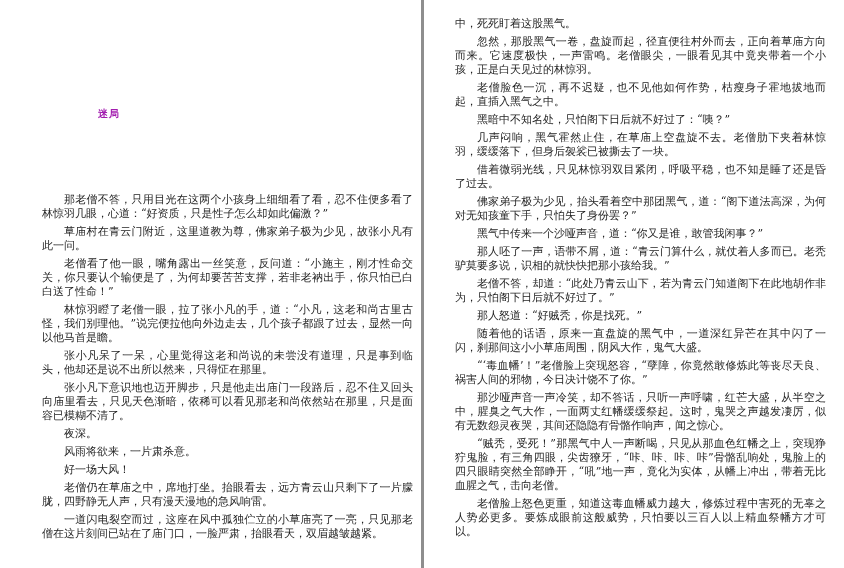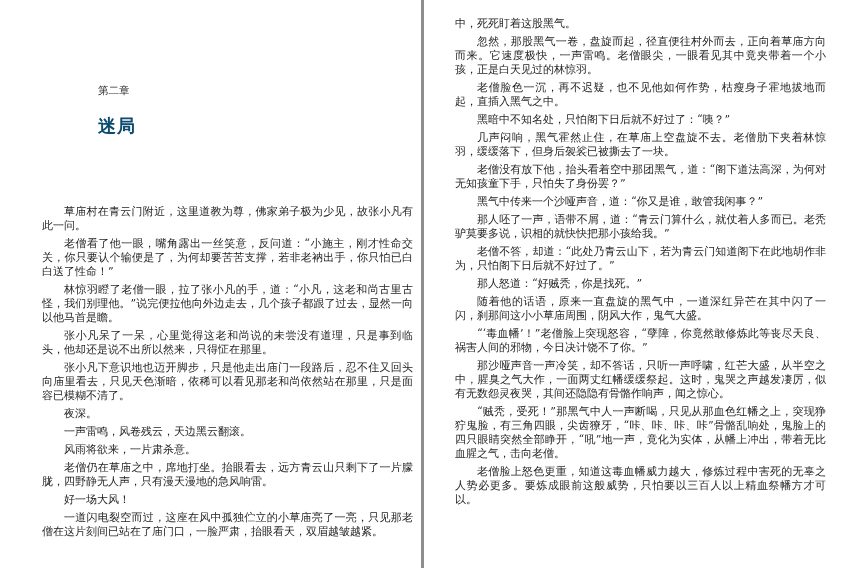--- a/index.html
+++ b/index.html
@@ -44,25 +44,25 @@
     background: #8e8e8e;
   }
   .chapter-label {
     margin: 0 0 0 56px;
     font-size: 10.5px;
     line-height: 12px;
     color: #2a2a2a;
   }
   .chapter-title {
     margin: 21px 0 0 56px;
-    font-size: 18px;
+    font-size: 10px;
     line-height: 17px;
     font-weight: bold;
     letter-spacing: 1px;
-    color: #0c4a6e;
+    color: #a21caf;
   }
   .page-left .paragraphs {
     margin-top: 71px;
   }
   .paragraphs p {
     margin: 4px 0;
     font-size: 11px;
     line-height: 14px;
     text-align: justify;
     text-indent: 2em;
@@ -72,47 +72,47 @@
   .page-right .paragraphs p:first-child {
     text-indent: 0;
   }
 </style>
 </head>
 <body>
 
 <div class="spread">
 
   <section class="page page-left">
-    <div class="chapter-label">第二章</div>
     <h1 class="chapter-title">迷局</h1>
     <div class="paragraphs">
+        <p>那老僧不答，只用目光在这两个小孩身上细细看了看，忍不住便多看了林惊羽几眼，心道：“好资质，只是性子怎么却如此偏激？”</p>
         <p>草庙村在青云门附近，这里道教为尊，佛家弟子极为少见，故张小凡有此一问。</p>
         <p>老僧看了他一眼，嘴角露出一丝笑意，反问道：“小施主，刚才性命交关，你只要认个输便是了，为何却要苦苦支撑，若非老衲出手，你只怕已白白送了性命！”</p>
         <p>林惊羽瞪了老僧一眼，拉了张小凡的手，道：“小凡，这老和尚古里古怪，我们别理他。”说完便拉他向外边走去，几个孩子都跟了过去，显然一向以他马首是瞻。</p>
         <p>张小凡呆了一呆，心里觉得这老和尚说的未尝没有道理，只是事到临头，他却还是说不出所以然来，只得怔在那里。</p>
         <p>张小凡下意识地也迈开脚步，只是他走出庙门一段路后，忍不住又回头向庙里看去，只见天色渐暗，依稀可以看见那老和尚依然站在那里，只是面容已模糊不清了。</p>
         <p>夜深。</p>
-        <p>一声雷鸣，风卷残云，天边黑云翻滚。</p>
         <p>风雨将欲来，一片肃杀意。</p>
+        <p>好一场大风！</p>
         <p>老僧仍在草庙之中，席地打坐。抬眼看去，远方青云山只剩下了一片朦胧，四野静无人声，只有漫天漫地的急风响雷。</p>
-        <p>好一场大风！</p>
         <p>一道闪电裂空而过，这座在风中孤独伫立的小草庙亮了一亮，只见那老僧在这片刻间已站在了庙门口，一脸严肃，抬眼看天，双眉越皱越紧。</p>
       </div>
   </section>
 
   <div class="divider"></div>
 
   <section class="page page-right">
     <div class="paragraphs">
         <p>中，死死盯着这股黑气。</p>
         <p>忽然，那股黑气一卷，盘旋而起，径直便往村外而去，正向着草庙方向而来。它速度极快，一声雷鸣。老僧眼尖，一眼看见其中竟夹带着一个小孩，正是白天见过的林惊羽。</p>
         <p>老僧脸色一沉，再不迟疑，也不见他如何作势，枯瘦身子霍地拔地而起，直插入黑气之中。</p>
         <p>黑暗中不知名处，只怕阁下日后就不好过了：“咦？”</p>
         <p>几声闷响，黑气霍然止住，在草庙上空盘旋不去。老僧肋下夹着林惊羽，缓缓落下，但身后袈裟已被撕去了一块。</p>
-        <p>老僧没有放下他，抬头看着空中那团黑气，道：“阁下道法高深，为何对无知孩童下手，只怕失了身份罢？”</p>
+        <p>借着微弱光线，只见林惊羽双目紧闭，呼吸平稳，也不知是睡了还是昏了过去。</p>
+        <p>佛家弟子极为少见，抬头看着空中那团黑气，道：“阁下道法高深，为何对无知孩童下手，只怕失了身份罢？”</p>
         <p>黑气中传来一个沙哑声音，道：“你又是谁，敢管我闲事？”</p>
         <p>那人呸了一声，语带不屑，道：“青云门算什么，就仗着人多而已。老秃驴莫要多说，识相的就快快把那小孩给我。”</p>
         <p>老僧不答，却道：“此处乃青云山下，若为青云门知道阁下在此地胡作非为，只怕阁下日后就不好过了。”</p>
         <p>那人怒道：“好贼秃，你是找死。”</p>
         <p>随着他的话语，原来一直盘旋的黑气中，一道深红异芒在其中闪了一闪，刹那间这小小草庙周围，阴风大作，鬼气大盛。</p>
         <p>“‘毒血幡’！”老僧脸上突现怒容，“孽障，你竟然敢修炼此等丧尽天良、祸害人间的邪物，今日决计饶不了你。”</p>
         <p>那沙哑声音一声冷笑，却不答话，只听一声呼啸，红芒大盛，从半空之中，腥臭之气大作，一面两丈红幡缓缓祭起。这时，鬼哭之声越发凄厉，似有无数怨灵夜哭，其间还隐隐有骨骼作响声，闻之惊心。</p>
         <p>“贼秃，受死！”那黑气中人一声断喝，只见从那血色红幡之上，突现狰狞鬼脸，有三角四眼，尖齿獠牙，“咔、咔、咔、咔”骨骼乱响处，鬼脸上的四只眼睛突然全部睁开，“吼”地一声，竟化为实体，从幡上冲出，带着无比血腥之气，击向老僧。</p>
         <p>老僧脸上怒色更重，知道这毒血幡威力越大，修炼过程中害死的无辜之人势必更多。要炼成眼前这般威势，只怕要以三百人以上精血祭幡方才可以。</p>
       </div>

